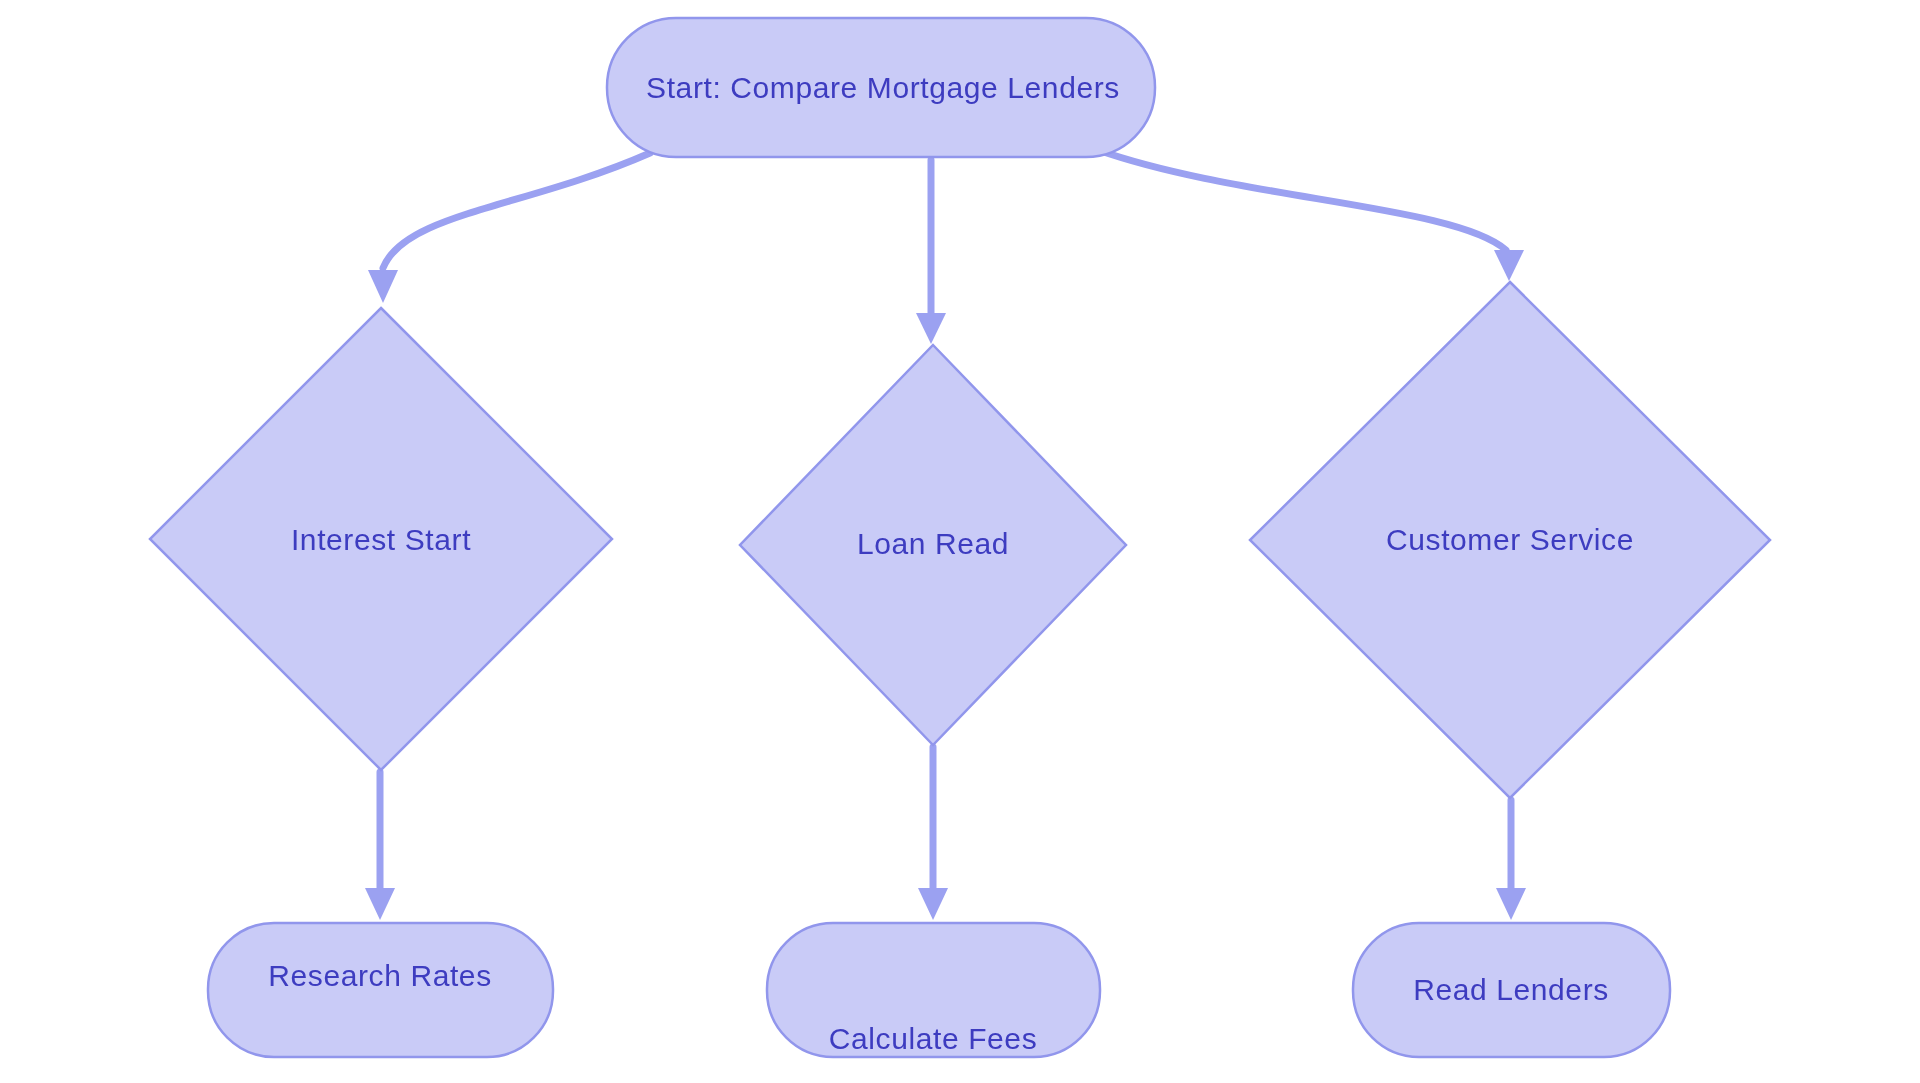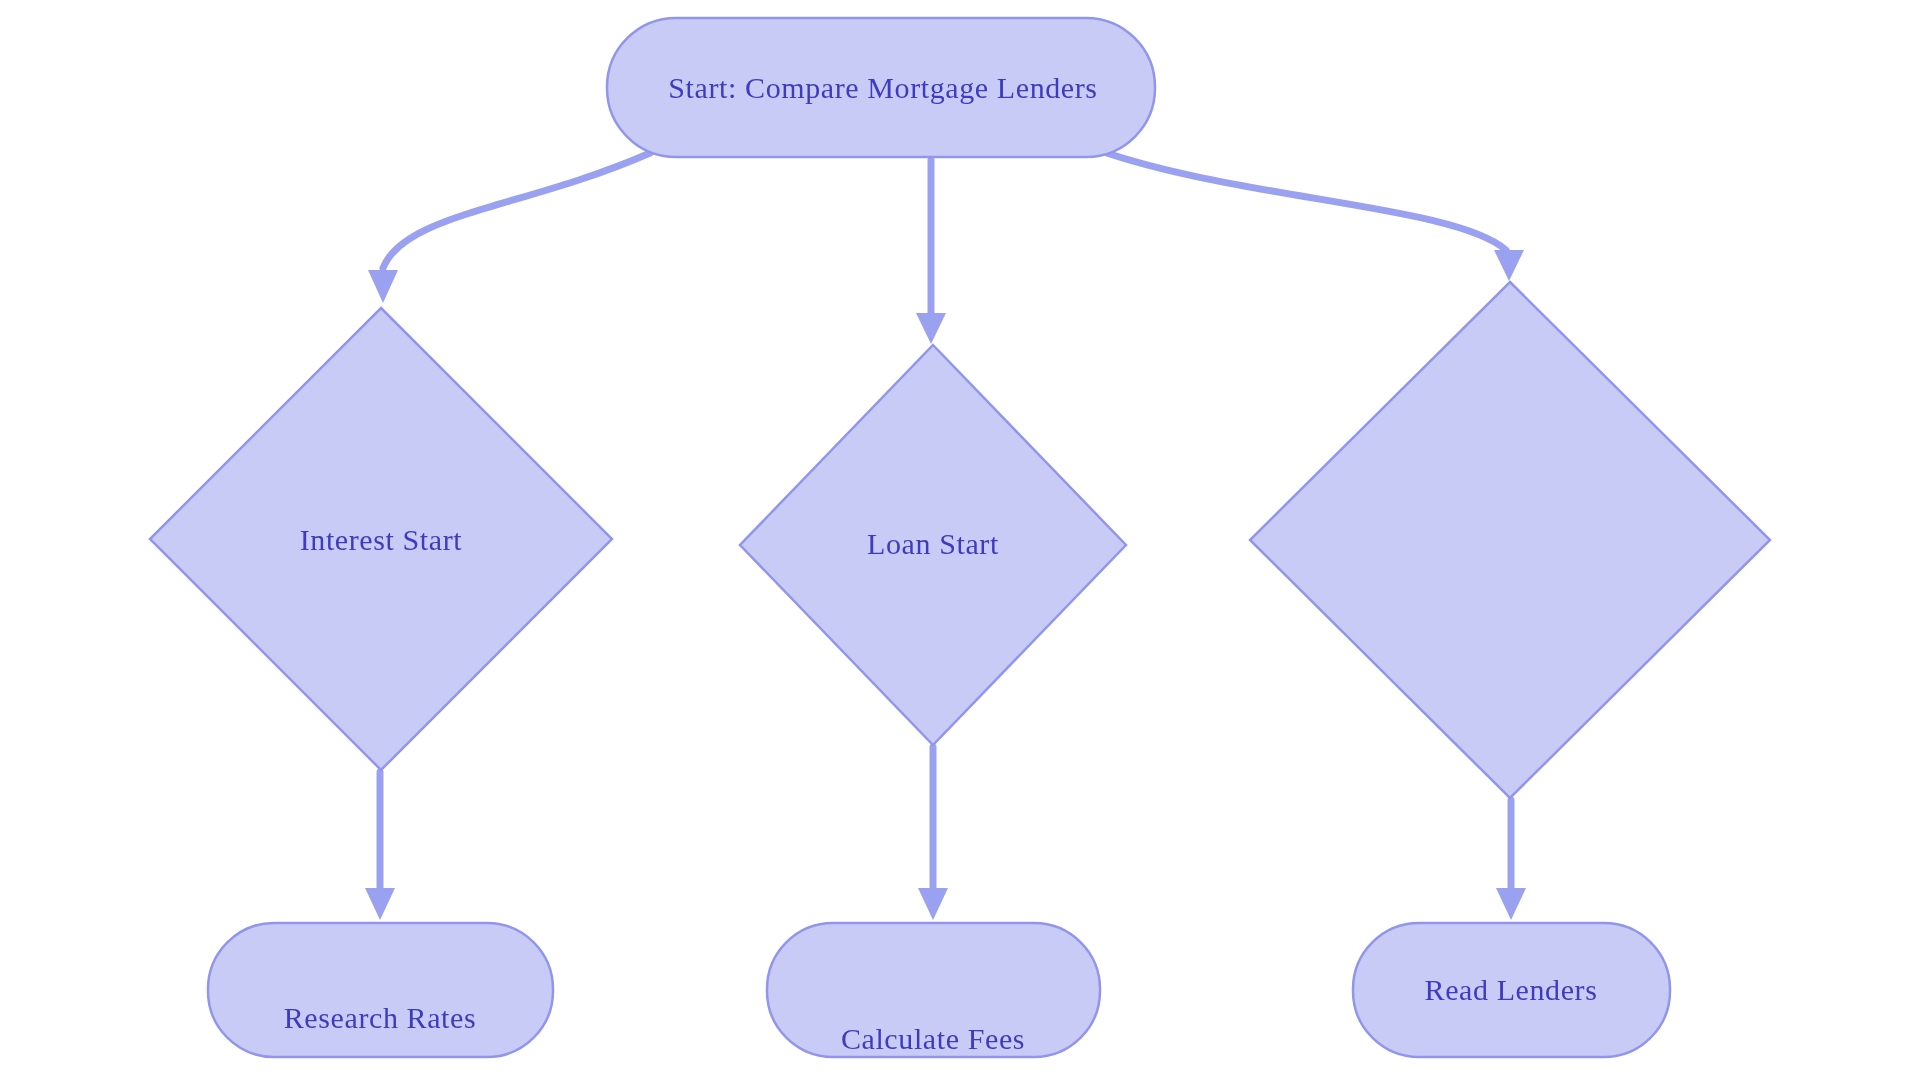--- a/index.html
+++ b/index.html
@@ -5,21 +5,21 @@
   html, body {
     margin: 0;
     padding: 0;
     background: #ffffff;
   }
   .canvas {
     position: relative;
     width: 1920px;
     height: 1083px;
     background: var(--page-bg, #ffffff);
-    font-family: Liberation Serif, serif;
+    font-family: Liberation Sans, sans-serif;
     overflow: hidden;
   }
   .diagram-svg {
     position: absolute;
     left: 0;
     top: 0;
     width: 1920px;
     height: 1083px;
   }
   .shape {
@@ -83,18 +83,19 @@
     <polygon class="shape" points="381,308 612,539 381,770 150,539"></polygon>
     <polygon class="shape" points="933,345 1126,545 933,745 740,545"></polygon>
     <polygon class="shape" points="1510,282 1770,540 1510,798 1250,540"></polygon>
     <rect class="shape" x="208" y="923" width="345" height="134" rx="66" ry="66"></rect>
     <rect class="shape" x="767" y="923" width="333" height="134" rx="66" ry="66"></rect>
     <rect class="shape" x="1353" y="923" width="317" height="134" rx="66" ry="66"></rect>
   </svg>
 
   <div class="node-label" style="left:883px; top:88px;">Start: Compare Mortgage Lenders</div>
   <div class="node-label" style="left:381px; top:540px;">Interest Start</div>
-  <div class="node-label" style="left:933px; top:544px;">Loan Start</div>
-  <div class="node-label" style="left:380px; top:1018px;">Research Rates</div>
+  <div class="node-label" style="left:933px; top:544px;">Loan Read</div>
+  <div class="node-label" style="left:1510px; top:540px;">Customer Service</div>
+  <div class="node-label" style="left:380px; top:976px;">Research Rates</div>
   <div class="node-label" style="left:933px; top:1039px;">Calculate Fees</div>
   <div class="node-label" style="left:1511px; top:990px;">Read Lenders</div>
 
 </div>
 
 </body></html>

